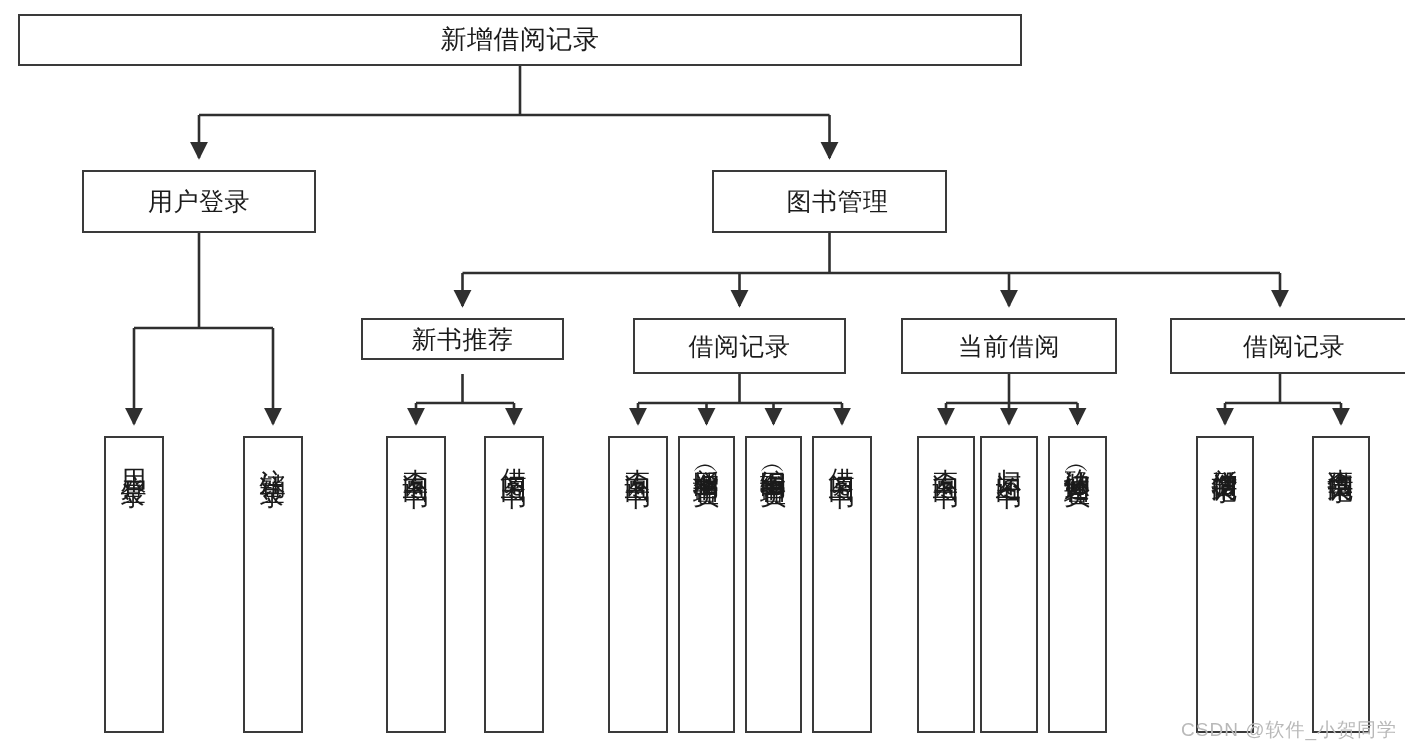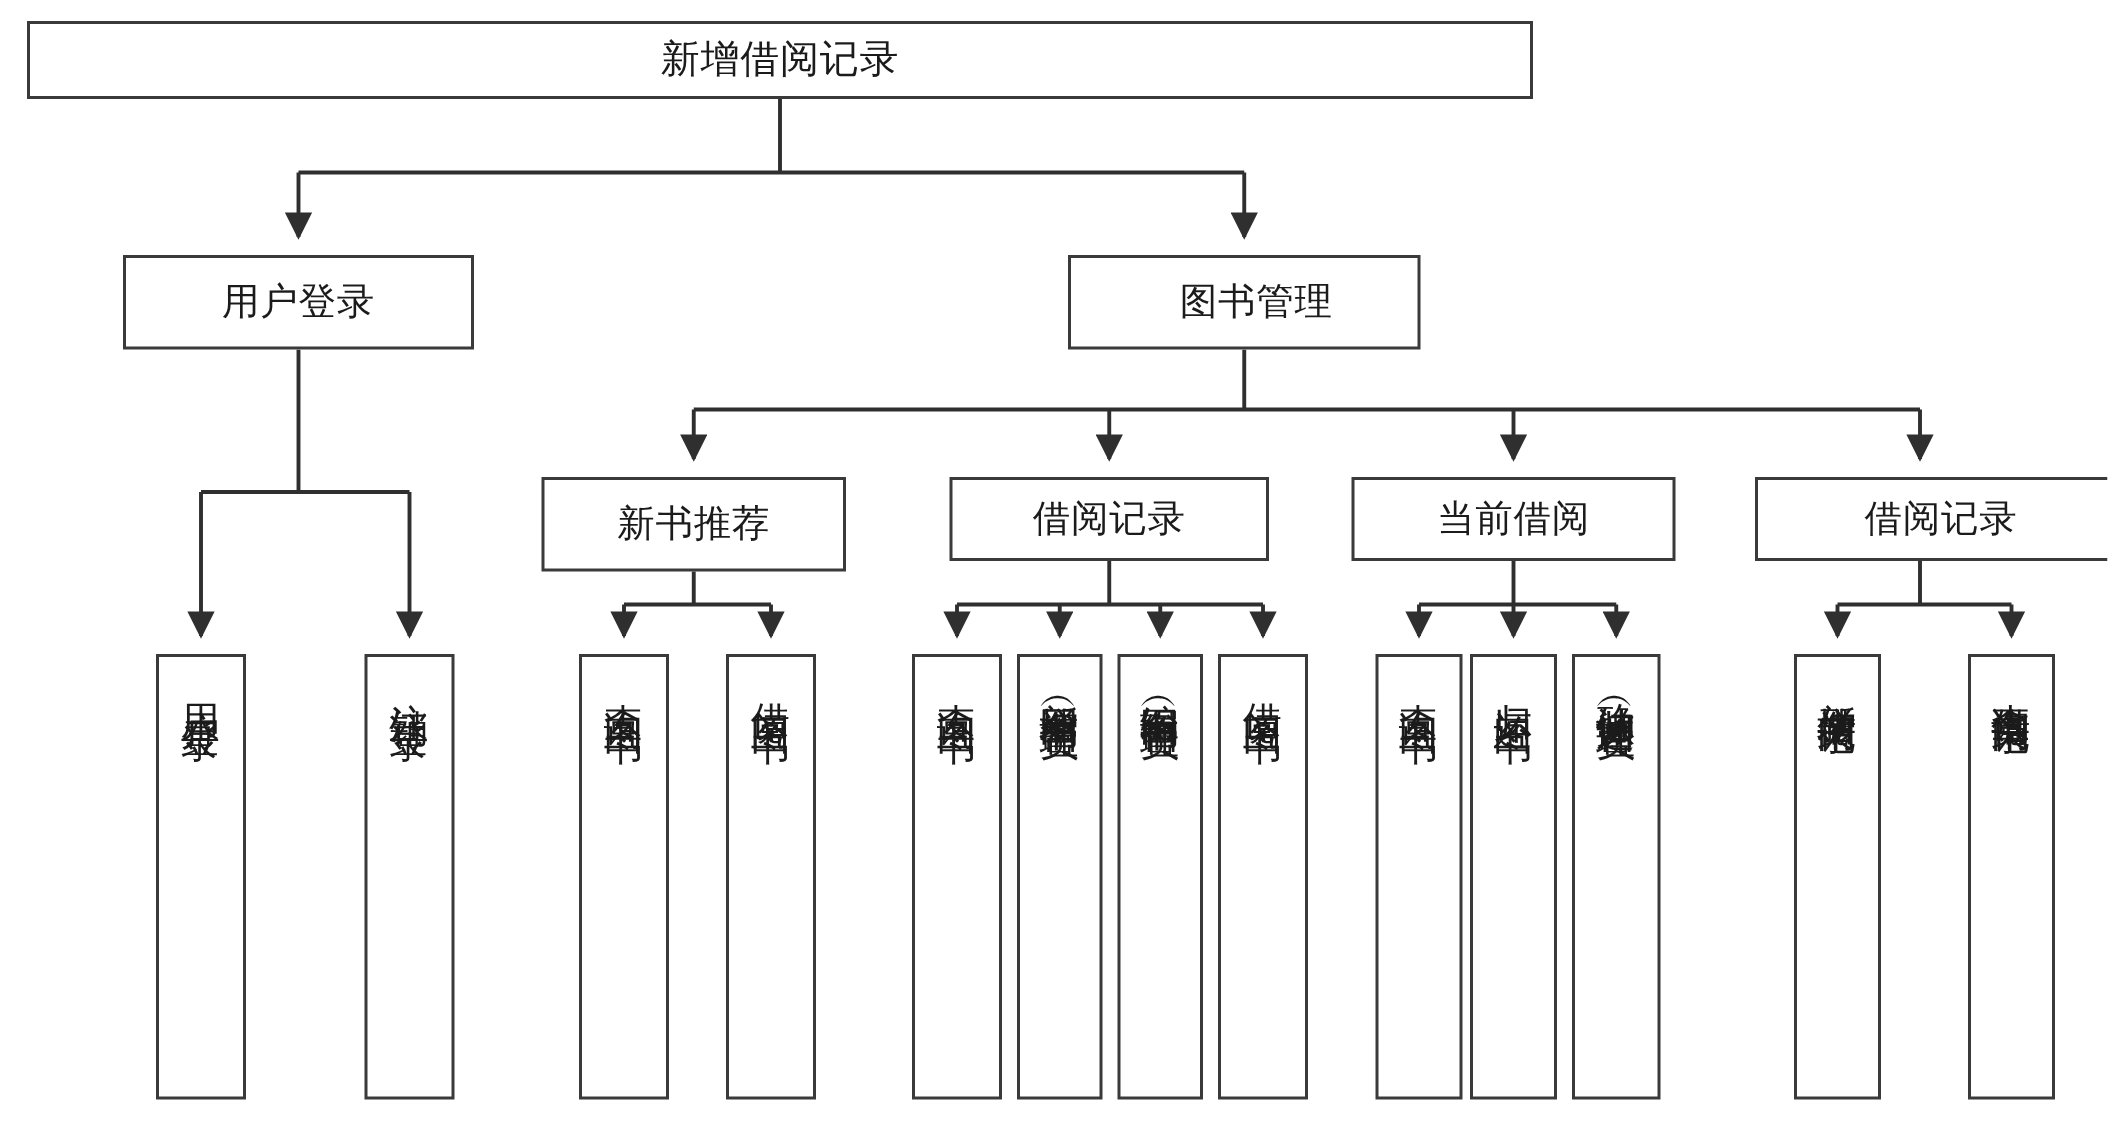--- a/index.html
+++ b/index.html
@@ -126,21 +126,21 @@
   <div id="nodes">
       <div class="node h root" style="left: 18px; top: 14px; width: 1004px; height: 52px;">
         <span class="label">新增借阅记录</span>
       </div>
       <div class="node h" style="left: 82px; top: 170px; width: 234px; height: 63px;">
         <span class="label">用户登录</span>
       </div>
       <div class="node h" style="left: 712px; top: 170px; width: 235px; height: 63px; padding-left: 16px;">
         <span class="label">图书管理</span>
       </div>
-      <div class="node h" style="left: 361px; top: 318px; width: 203px; height: 63px;">
+      <div class="node h" style="left: 361px; top: 318px; width: 203px; height: 42px;">
         <span class="label">新书推荐</span>
       </div>
       <div class="node h" style="left: 633px; top: 318px; width: 213px; height: 56px;">
         <span class="label">借阅记录</span>
       </div>
       <div class="node h" style="left: 901px; top: 318px; width: 216px; height: 56px;">
         <span class="label">当前借阅</span>
       </div>
       <div class="node h" style="left: 1170px; top: 318px; width: 248px; height: 56px;">
         <span class="label">借阅记录</span>
@@ -179,13 +179,14 @@
         <span class="label">确认归还（管理员）</span>
       </div>
       <div class="node v tall" style="left: 1196px; top: 436px; width: 58px; height: 297px;">
         <span class="label">新增借阅记录</span>
       </div>
       <div class="node v tall" style="left: 1312px; top: 436px; width: 58px; height: 297px;">
         <span class="label">查询借阅记录</span>
       </div>
     </div>
 
+  <div id="watermark">CSDN @软件_小贺同学</div>
 </div>
 
 </body></html>

